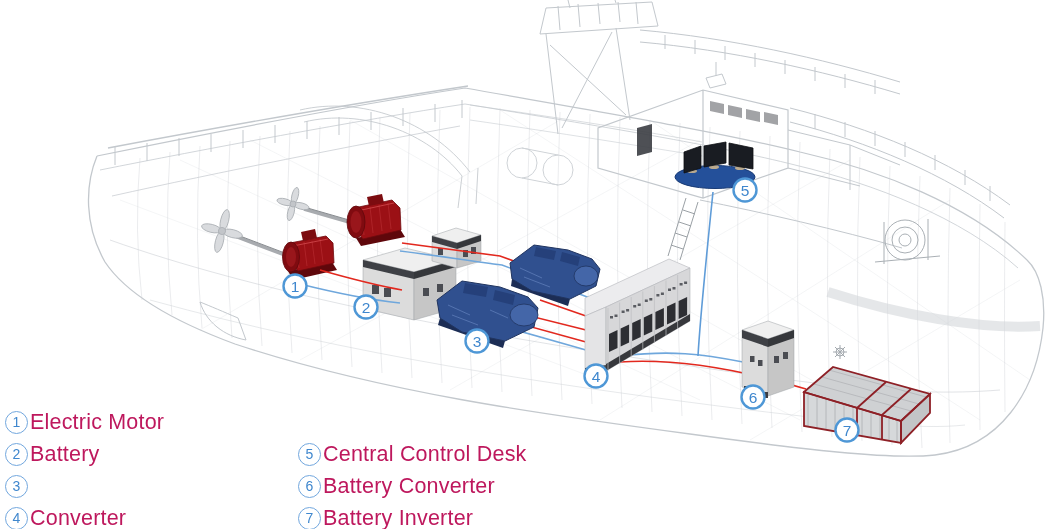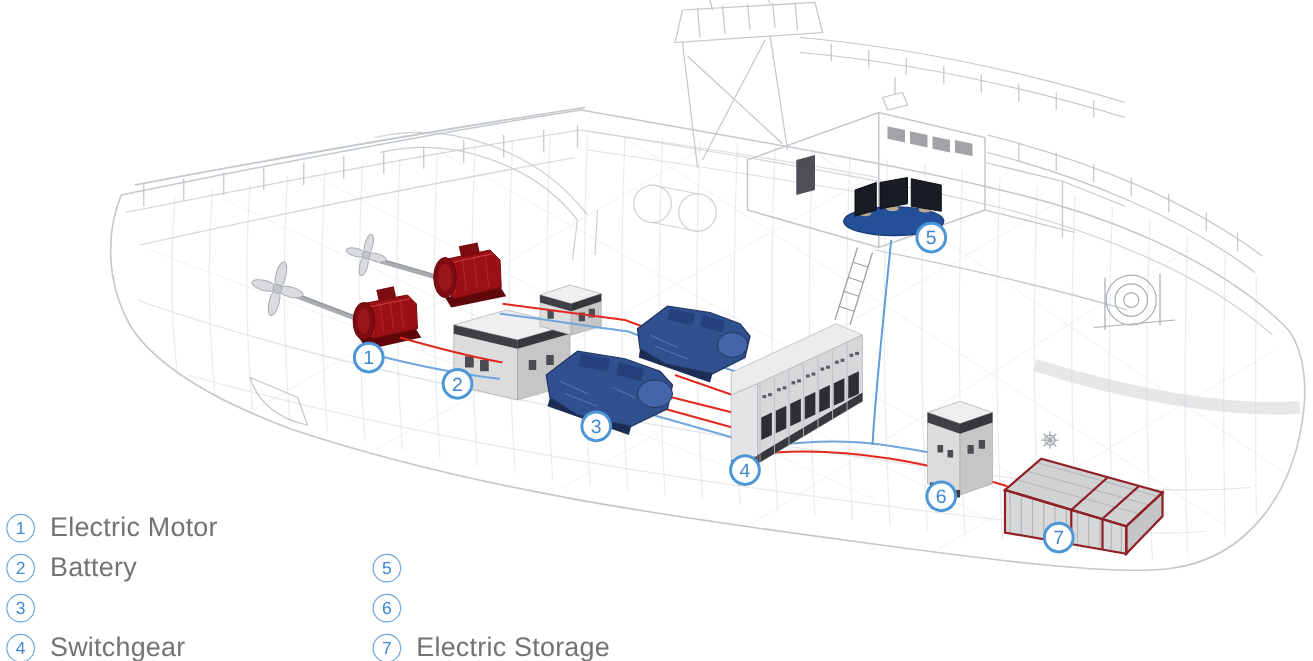--- a/index.html
+++ b/index.html
@@ -8,21 +8,21 @@
   .stage svg{position:absolute;left:0;top:0;}
   svg text{font-family:"Liberation Sans",sans-serif;}
   
   .legend-col{position:absolute;display:flex;flex-direction:column;}
   .legend-col.c1{left:5px;top:406px;}
   .legend-col.c2{left:298px;top:438px;}
   .legend-item{display:flex;align-items:center;height:32px;}
   .legend-num{width:21px;height:21px;flex:0 0 auto;border:1.6px solid #72a7de;border-radius:50%;
               color:#3f87ce;font-size:14px;line-height:21px;text-align:center;
               display:flex;align-items:center;justify-content:center;}
-  .legend-lbl{margin-left:12px;font-size:21.5px;color:#737373;letter-spacing:.2px;white-space:nowrap;}
+  .legend-lbl{margin-left:2px;font-size:21.5px;color:#be185d;letter-spacing:.2px;white-space:nowrap;}
 </style>
 </head>
 <body>
 
 <div class="stage">
 
 <svg width="1050" height="529" viewBox="0 0 1050 529">
 
   <g fill="none" stroke="#c3c8cd" stroke-width="1">
 
@@ -290,29 +290,31 @@
   </div>
   <div class="legend-item">
     <span class="legend-num">2</span>
     <span class="legend-lbl">Battery</span>
   </div>
   <div class="legend-item">
     <span class="legend-num">3</span>
   </div>
   <div class="legend-item">
     <span class="legend-num">4</span>
-    <span class="legend-lbl">Switchgear</span>
+    <span class="legend-lbl">Converter</span>
   </div>
 </div>
 <div class="legend-col c2">
   <div class="legend-item">
     <span class="legend-num">5</span>
+    <span class="legend-lbl">Central Control Desk</span>
   </div>
   <div class="legend-item">
     <span class="legend-num">6</span>
+    <span class="legend-lbl">Battery Converter</span>
   </div>
   <div class="legend-item">
     <span class="legend-num">7</span>
-    <span class="legend-lbl">Electric Storage</span>
+    <span class="legend-lbl">Battery Inverter</span>
   </div>
 </div>
 
 </div>
 
 </body></html>

